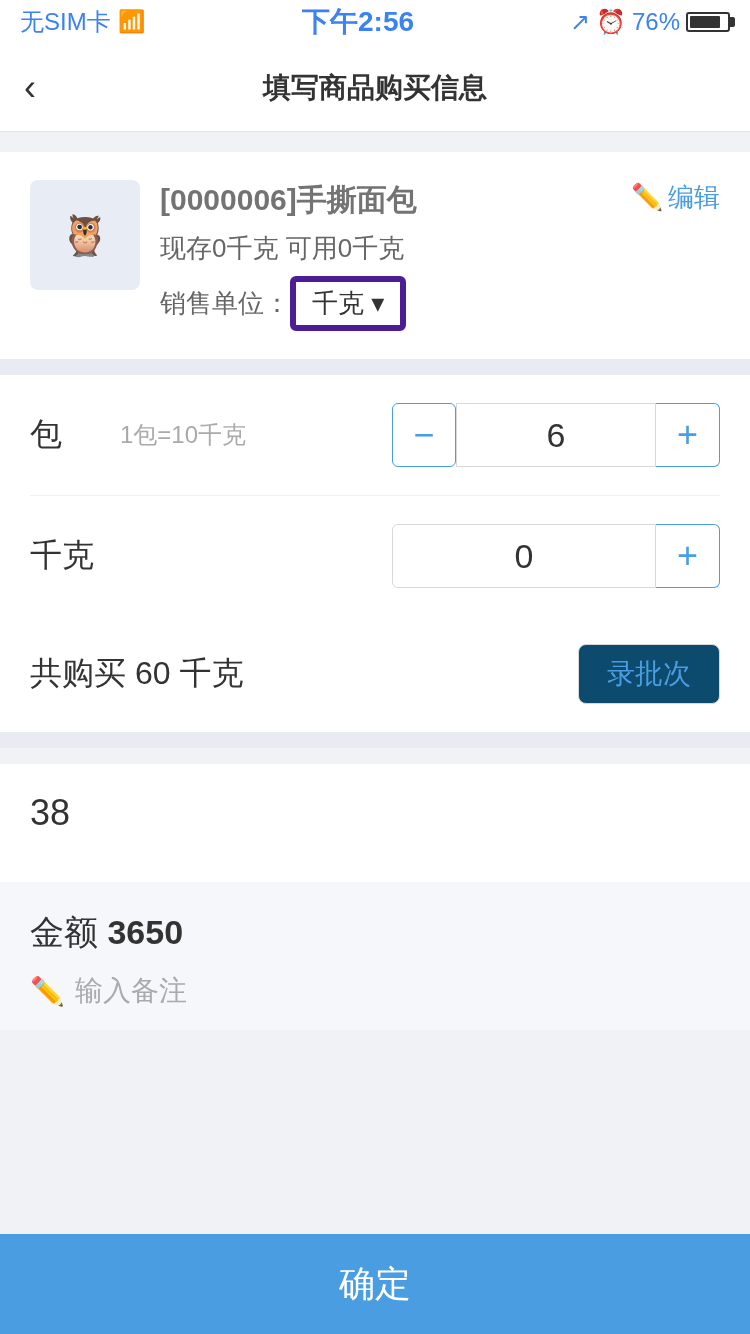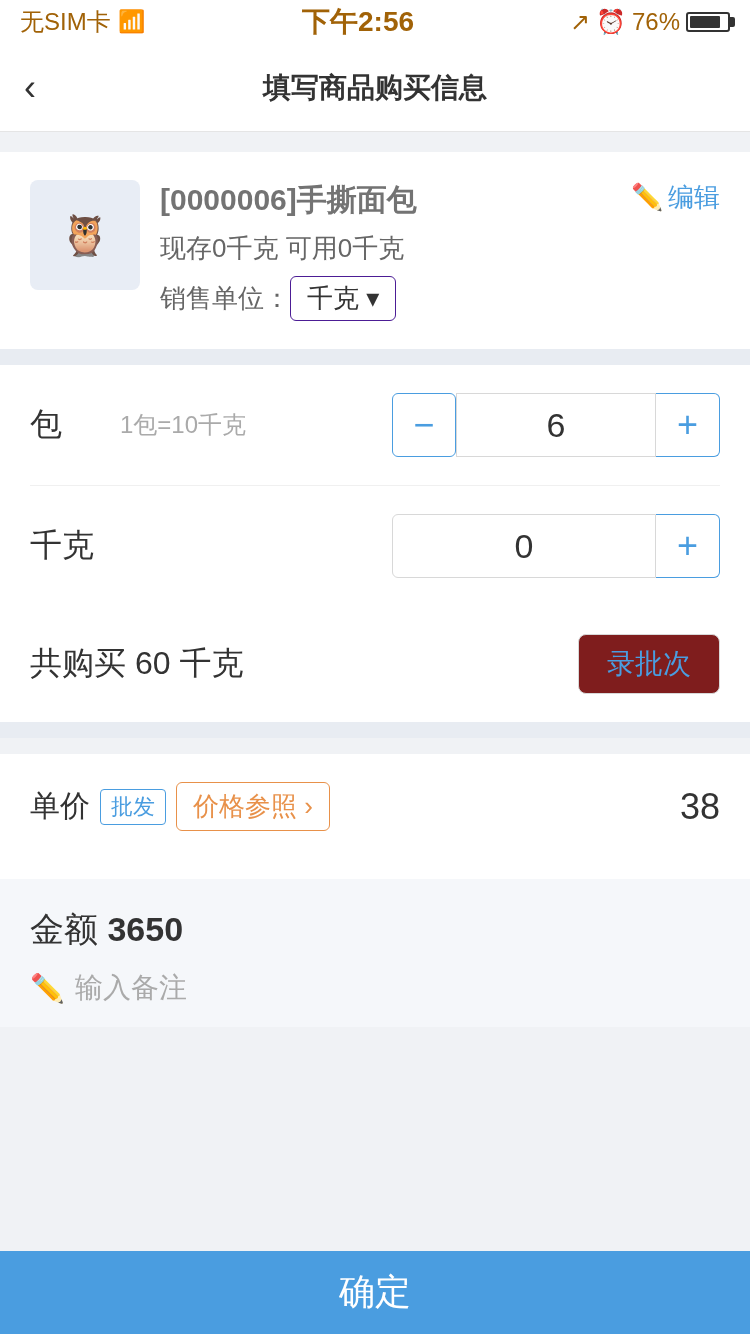--- a/index.html
+++ b/index.html
@@ -16,21 +16,21 @@
     
     .status-bar {
       width: 750px;
       height: 44px;
       background: #fff;
       display: flex;
       align-items: center;
       justify-content: space-between;
       padding: 3px 20px;
       font-size: 24px;
-      color: #a16207;
+      color: #3b82f6;
       gap: 40px;
     }
     .status-left { display: flex; align-items: center; gap: 8px; }
     .status-center { font-weight: 600; font-size: 28px; }
     .status-right { display: flex; align-items: center; gap: 6px; font-size: 24px; }
     .battery-icon {
       width: 44px; height: 20px;
       border: 2px solid #333;
       border-radius: 3px;
       position: relative;
@@ -97,21 +97,21 @@
       justify-content: center;
       flex-shrink: 0;
       color: #8a9ab5;
       font-size: 40px;
     }
     .product-info { flex: 1; }
     .product-name { font-size: 30px; font-weight: 600; color: #737373; margin-bottom: 10px; }
     .product-stock { font-size: 26px; color: #666; margin-bottom: 10px; }
     .product-unit { font-size: 26px; color: #666; display: flex; align-items: center; }
     .unit-select {
-      border: 1px solid #4c1d95;
+      border: 6px solid #4c1d95;
       border-radius: 6px;
       padding: 4px 16px;
       font-size: 26px;
       color: #333;
       background: #fff;
     }
     .edit-btn {
       position: absolute;
       top: 28px;
       right: 30px;
@@ -221,21 +221,21 @@
       align-items: center;
       justify-content: space-between;
     }
     .summary-text { font-size: 32px; color: #333; }
     .batch-btn {
       border: 1px solid #d8d8d8;
       border-radius: 8px;
       padding: 10px 28px;
       font-size: 28px;
       color: #4a9de0;
-      background: #7f1d1d;
+      background: #0c4a6e;
       cursor: pointer;
     }
 
     
     .price-section {
       background: #fff;
       margin-top: 16px;
       padding: 28px 30px;
     }
     .price-row {
@@ -288,21 +288,21 @@
       flex: 1;
       background: #f0f2f5;
       min-height: 300px;
     }
 
     
     .bottom-bar {
       position: fixed;
       bottom: 0;
       width: 750px;
-      height: 83px;
+      height: 100px;
       background: #4a9de0;
       display: flex;
       align-items: center;
       justify-content: center;
       cursor: pointer;
     }
     .confirm-btn-text {
       font-size: 36px;
       color: #fff;
       font-weight: 500;
@@ -377,25 +377,20 @@
 
 <div class="summary-section">
   <span class="summary-text">共购买 60 千克</span>
   <button class="batch-btn">录批次</button>
 </div>
 
 <div class="divider"></div>
 
 <div class="price-section">
   <div class="price-row">
-    <div class="price-label">
-      <span>单价</span>
-      <span class="price-tag">批发</span>
-      <button class="price-ref-btn">价格参照 ›</button>
-    </div>
     <span class="price-value">38</span>
   </div>
 </div>
 
 <div class="amount-section">
   <div class="amount-row">
     <span>金额</span>
     <span class="amount-value"> <span>3650</span></span>
   </div>
   <div class="remark-row">

